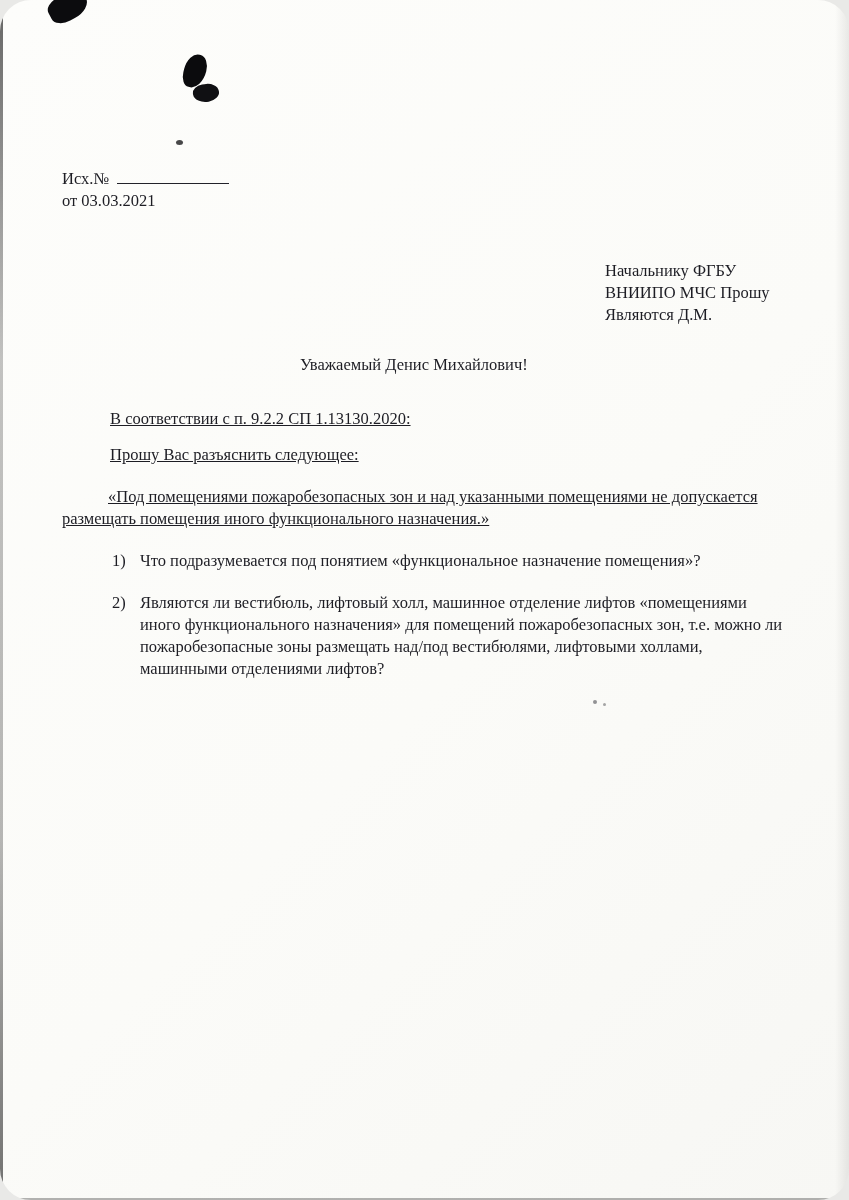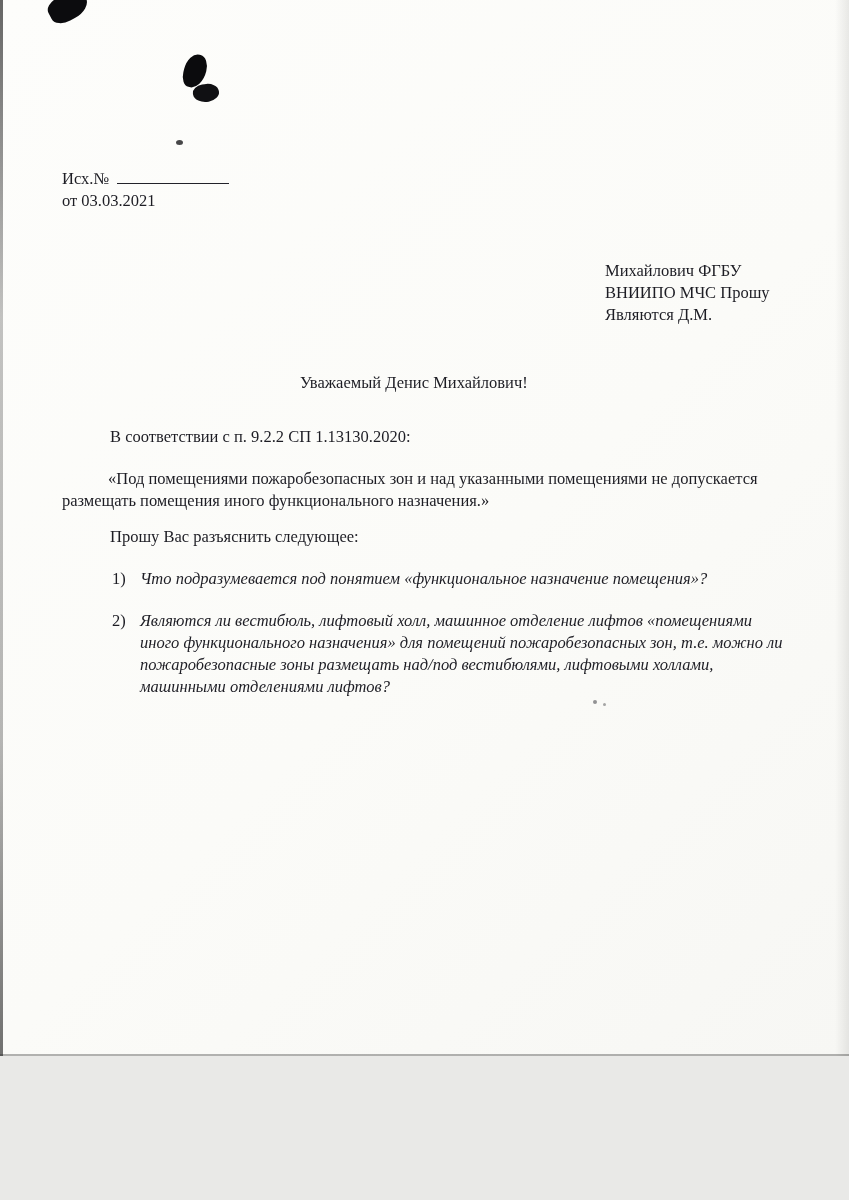--- a/index.html
+++ b/index.html
@@ -3,26 +3,27 @@
 <meta charset="utf-8">
 <style>
   html, body {
     margin: 0;
     padding: 0;
     background: #e9e9e7;
   }
   .page {
     position: relative;
     width: 849px;
-    height: 1056px;
+    height: 1200px;
     margin: 0 auto;
     background: linear-gradient(135deg, #fdfdfb 0%, #fbfbf8 55%, #f7f7f4 100%);
     overflow: hidden;
     font-family: "Liberation Serif", "DejaVu Serif", serif;
     color: #1d1d24;
+    border-radius: 31px;
   }
 
   
   .edge-left {
     position: absolute; left: 0; top: 0; width: 3px; height: 100%;
     background: linear-gradient(to bottom, rgba(20,20,20,.65), rgba(20,20,20,.25) 30%, rgba(20,20,20,.3) 70%, rgba(20,20,20,.6));
   }
   .edge-bottom {
     position: absolute; left: 0; bottom: 0; width: 100%; height: 2px;
     background: rgba(40,40,40,.35);
@@ -77,26 +78,27 @@
     border-bottom: 1.4px solid #22222a;
     height: 14px;
     margin-left: 8px;
     vertical-align: baseline;
   }
   .recipient {
     margin-left: 543px;
     margin-top: 48px;
   }
   .salutation {
-    margin-top: 46px;
+    margin-top: 28px;
     margin-left: 238px;
   }
   .para {
     margin-top: 0;
     margin-bottom: 0;
+    text-decoration: underline;
   }
   .para.intro {
     margin-top: 32px;
     text-indent: 48px;
   }
   .para.quote {
     margin-top: 20px;
     text-indent: 46px;
   }
   .para.request {
@@ -111,21 +113,20 @@
     margin-top: 20px;
   }
   .list-item .num {
     flex: 0 0 auto;
     width: 28px;
     margin-left: 50px;
   }
   .list-item .txt {
     flex: 1 1 auto;
     max-width: 648px;
-    font-style: italic;
   }
 </style>
 </head>
 <body>
 
 <div class="page">
 
   <div class="edge-left"></div>
   <div class="edge-bottom"></div>
   <div class="edge-right-shade"></div>
@@ -139,32 +140,32 @@
   <div class="content">
 
     <div class="outgoing">
       <div class="outgoing-row">
         <span>Исх.№</span><span class="blank-line"></span>
       </div>
       <div>от 03.03.2021</div>
     </div>
 
     <div class="recipient">
-      <div>Михайлович ФГБУ</div>
+      <div>Начальнику ФГБУ</div>
       <div>ВНИИПО МЧС Прошу</div>
       <div>Являются Д.М.</div>
     </div>
 
     <div class="salutation">Уважаемый Денис Михайлович!</div>
 
     <p class="para intro">В соответствии с п. 9.2.2 СП 1.13130.2020:</p>
 
+    <p class="para request">Прошу Вас разъяснить следующее:</p>
+
     <p class="para quote">«Под помещениями пожаробезопасных зон и над указанными помещениями не допускается размещать помещения иного функционального назначения.»</p>
-
-    <p class="para request">Прошу Вас разъяснить следующее:</p>
 
     <div class="list">
       <div class="list-item">
         <span class="num">1)</span>
         <span class="txt">Что подразумевается под понятием «функциональное назначение помещения»?</span>
       </div>
       <div class="list-item">
         <span class="num">2)</span>
         <span class="txt">Являются ли вестибюль, лифтовый холл, машинное отделение лифтов «помещениями иного функционального назначения» для помещений пожаробезопасных зон, т.е. можно ли пожаробезопасные зоны размещать над/под вестибюлями, лифтовыми холлами, машинными отделениями лифтов?</span>
       </div>

